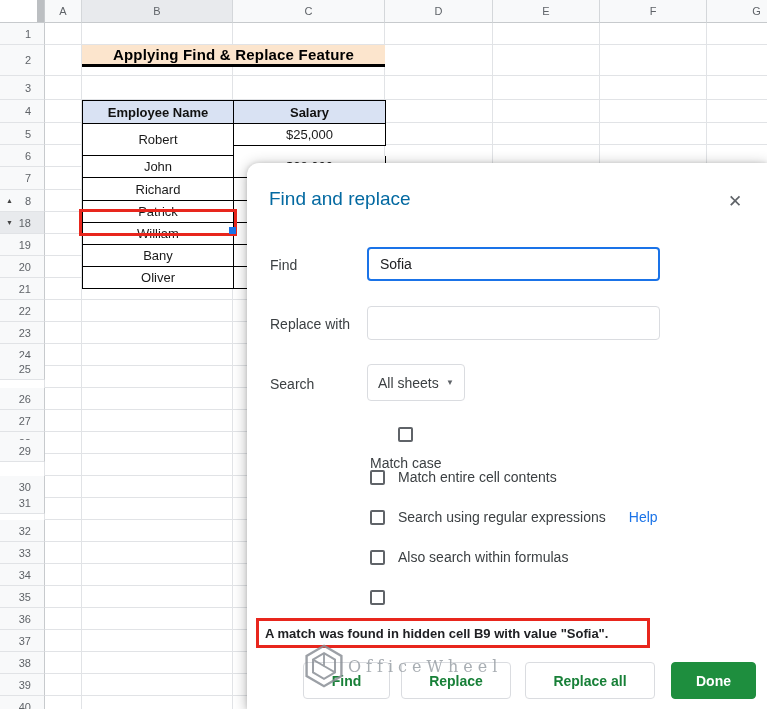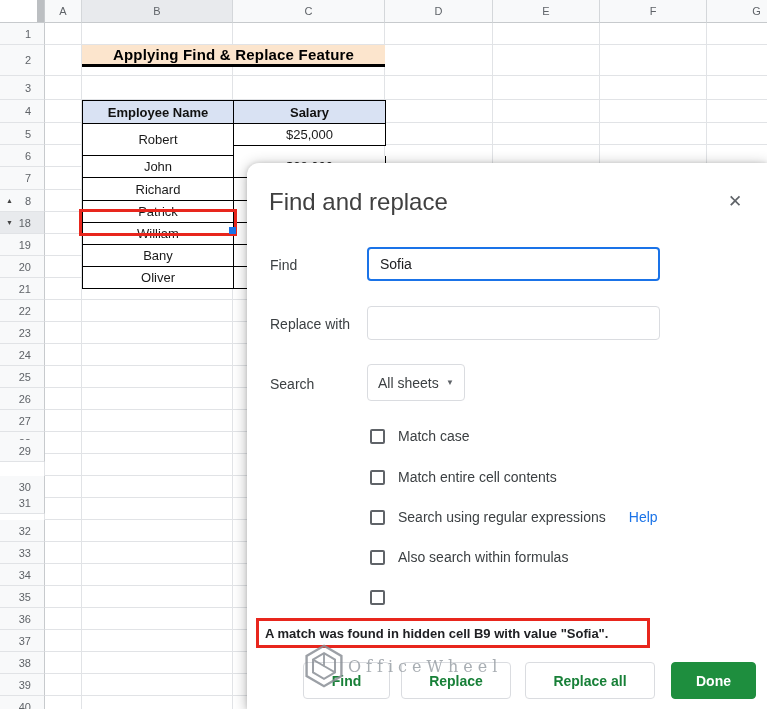--- a/index.html
+++ b/index.html
@@ -43,21 +43,21 @@
   #found-cell-box { position:absolute; left:79px; top:209px; width:158px; height:27px;
     border:3px solid #e8261d; z-index:6; }
   #fill-handle { position:absolute; left:229px; top:227px; width:7px; height:7px;
     background:#1a73e8; z-index:7; }
   
   #dialog {
     position:absolute; left:247px; top:163px; width:520px; height:546px; background:#fff;
     border-radius:12px 0 0 0; z-index:10;
     box-shadow:0 2px 14px rgba(0,0,0,.30), 0 0 4px rgba(0,0,0,.12);
   }
-  #dlg-title { position:absolute; left:22px; top:25px; font-size:24px; color:#404040; }
+  #dlg-title { position:absolute; left:22px; top:25px; font-size:19px; color:#0369a1; }
   #dlg-close { position:absolute; left:481px; top:28px; font-size:17px; color:#5f6368; cursor:pointer; }
   .dlg-label { position:absolute; left:23px; font-size:14px; color:#3c4043; }
   .dlg-input {
     position:absolute; left:120px; width:293px; height:34px; border:1px solid #dadce0;
     border-radius:4px; font-family:"Liberation Sans",sans-serif; font-size:14px;
     color:#202124; padding:0 11px; outline:none; background:#fff;
   }
   .dlg-input.focused { border:2px solid #1a73e8; }
   #search-dropdown {
     position:absolute; left:120px; top:201px; width:98px; height:37px; border:1px solid #dadce0;
@@ -185,21 +185,21 @@
       </div>
       <div class="rowhdr" style="top: 300px; height: 22px;">
         <span>22</span>
       </div>
       <div class="rowhdr" style="top: 322px; height: 22px;">
         <span>23</span>
       </div>
       <div class="rowhdr" style="top: 344px; height: 22px;">
         <span>24</span>
       </div>
-      <div class="rowhdr" style="top: 366px; height: 22px;">
+      <div class="rowhdr" style="top: 358px; height: 22px;">
         <span>25</span>
       </div>
       <div class="rowhdr" style="top: 388px; height: 22px;">
         <span>26</span>
       </div>
       <div class="rowhdr" style="top: 410px; height: 22px;">
         <span>27</span>
       </div>
       <div class="rowhdr" style="top: 432px; height: 22px;">
         <span>22</span>
@@ -293,21 +293,21 @@
     <div class="dlg-label" style="top:153px;">Replace with</div>
     <input class="dlg-input" style="top: 143px;" value="">
 
     <div class="dlg-label" style="top:213px;">Search</div>
     <div id="search-dropdown">
       <span>All sheets</span>
       <span class="dd-arrow">▼</span>
     </div>
 
     <div id="checkboxes">
-        <div class="cb-row" style="top: 264px;">
+        <div class="cb-row" style="top: 264px; flex-direction: column;">
           <div class="cb-box"></div>
           <span class="cb-label">Match case</span>
         </div>
         <div class="cb-row" style="top: 305px;">
           <div class="cb-box"></div>
           <span class="cb-label">Match entire cell contents</span>
         </div>
         <div class="cb-row" style="top: 345px;">
           <div class="cb-box"></div>
           <span class="cb-label">Search using regular expressions</span>

